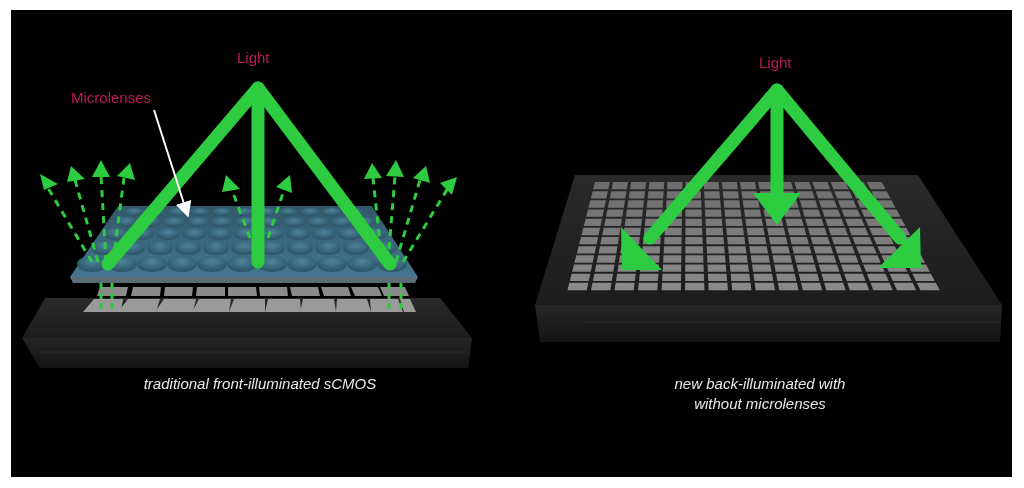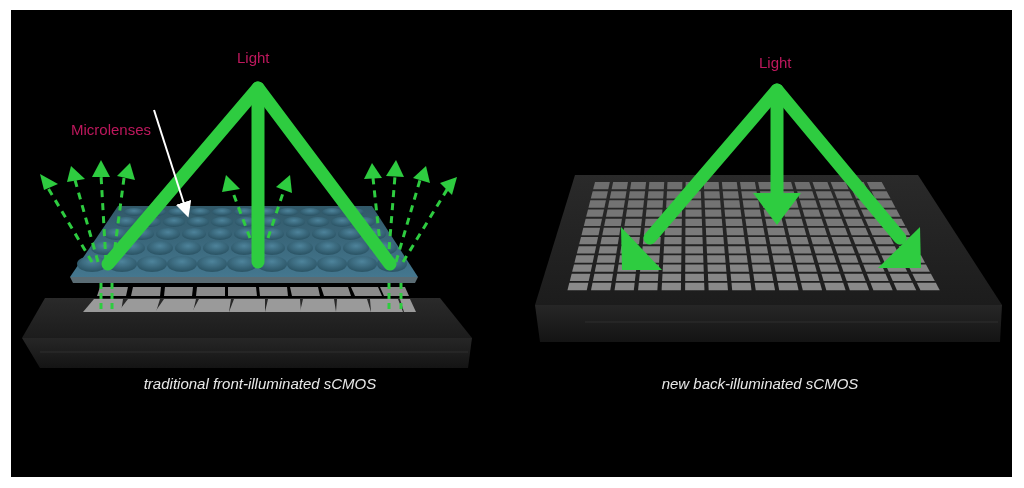--- a/index.html
+++ b/index.html
@@ -409,21 +409,22 @@
         <line x1="777" y1="90" x2="777" y2="198"></line>
       </g>
       <polygon fill="#2ecc40" points="753,193 801,193 777,225"></polygon>
       <polygon fill="#2ecc40" points="621,227 662,270 622,270"></polygon>
       <polygon fill="#2ecc40" points="920,227 921,268 878,268"></polygon>
     </g>
   </g>
 </svg>
 
 <div class="label" style="left:237px; top:49px;">Light</div>
-<div class="label" style="left:71px; top:89px;margin-top:32px;">Microlenses</div>
+<div class="label" style="left:71px; top:89px;">Microlenses</div>
 <div class="label" style="left:759px; top:54px;">Light</div>
 
 <div class="caption" style="left:60px; width:400px; top:374px;">
   <div>traditional front-illuminated sCMOS</div>
 </div>
 <div class="caption" style="left:560px; width:400px; top:374px;">
-  <div>new back-illuminated sCMOS</div>
+  <div>new back-illuminated with</div>
+  <div>without microlenses</div>
 </div>
 
 </body></html>

